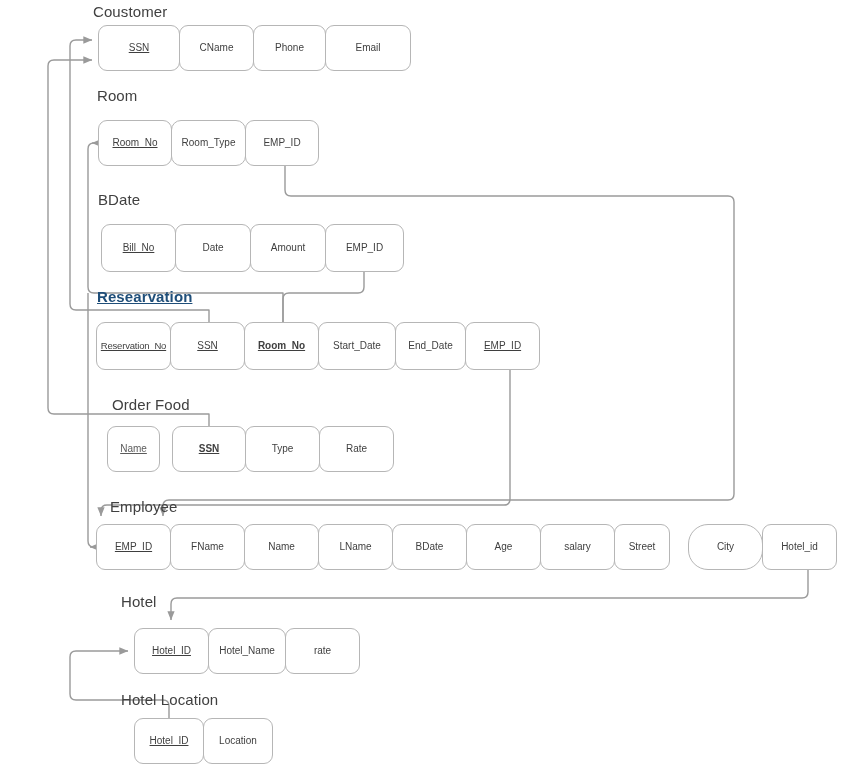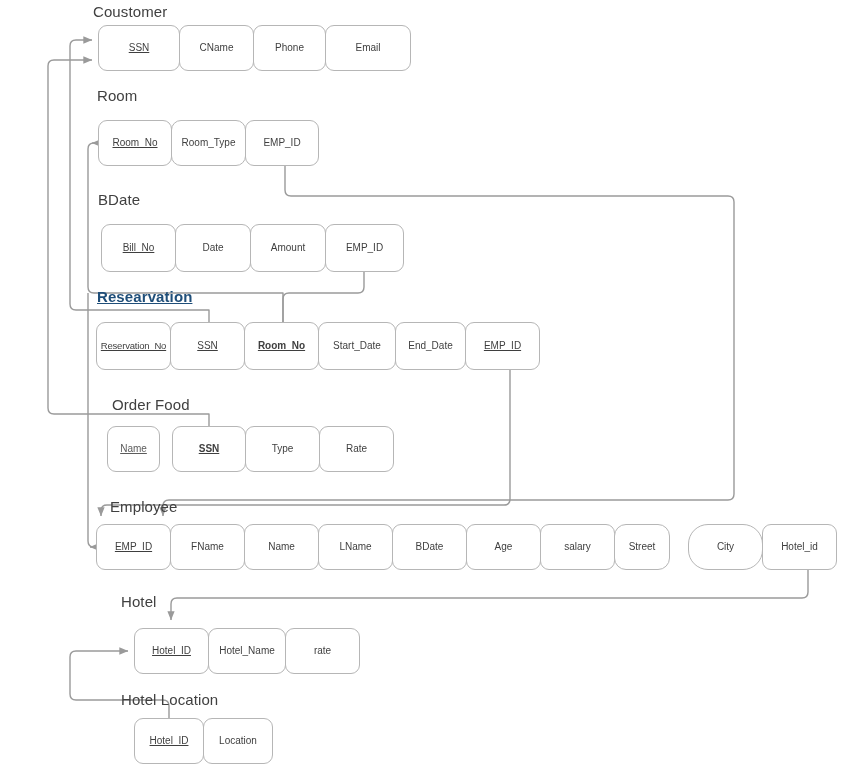--- a/index.html
+++ b/index.html
@@ -165,21 +165,21 @@
       </div>
       <div class="attr" style="left: 392px; top: 524px; width: 75px; height: 46px;">
         <span>BDate</span>
       </div>
       <div class="attr" style="left: 466px; top: 524px; width: 75px; height: 46px;">
         <span>Age</span>
       </div>
       <div class="attr" style="left: 540px; top: 524px; width: 75px; height: 46px; text-align: center;">
         <span>salary</span>
       </div>
-      <div class="attr" style="left: 614px; top: 524px; width: 56px; height: 46px; border-radius: 12px;">
+      <div class="attr" style="left: 614px; top: 524px; width: 56px; height: 46px;">
         <span>Street</span>
       </div>
       <div class="attr" style="left: 688px; top: 524px; width: 75px; height: 46px; border-radius: 20px;">
         <span>City</span>
       </div>
       <div class="attr" style="left: 762px; top: 524px; width: 75px; height: 46px;">
         <span>Hotel_id</span>
       </div>
       <div class="attr pk" style="left: 134px; top: 628px; width: 75px; height: 46px;">
         <span>Hotel_ID</span>

